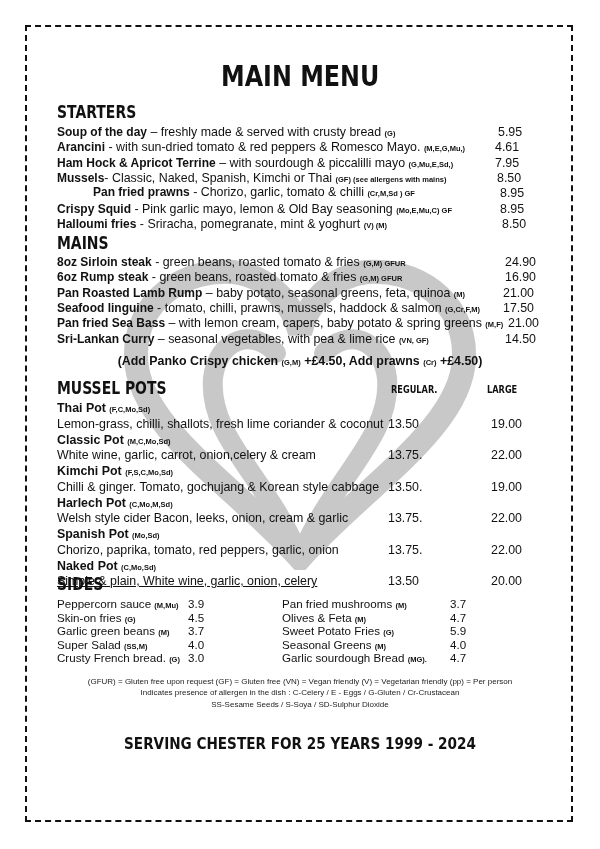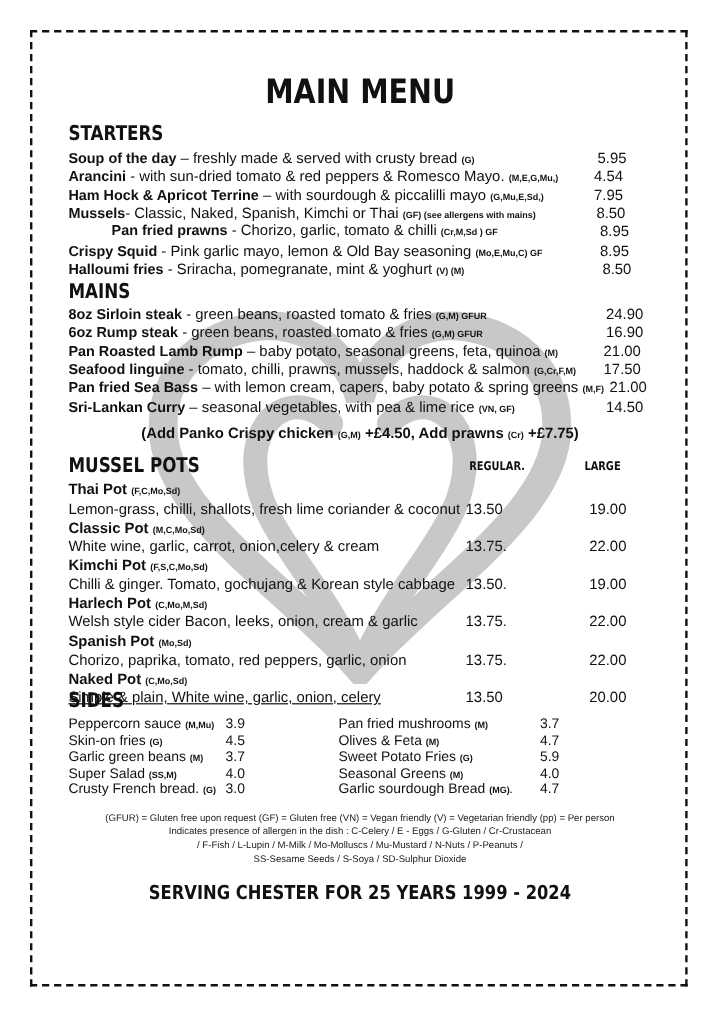--- a/index.html
+++ b/index.html
@@ -48,21 +48,21 @@
 <div class="content">
 
   <div class="title"><span>MAIN MENU</span></div>
 
   <div class="sect" style="top:102px"><span class="slab">STARTERS</span></div>
 
   <div id="starters">
       <div class="row" style="top: 125px;"><b>Soup of the day</b><span> – </span><span>freshly made &amp; served with crusty bread </span><span class="al">(G)</span><span class="al"></span></div>
       <div class="price" style="top: 125px; left: 498px;">5.95</div>
       <div class="row" style="top: 140.3px;"><b>Arancini</b><span> - </span><span>with  sun-dried tomato &amp; red peppers &amp; Romesco Mayo.  </span><span class="al">(M,E,G,Mu,)</span><span class="al"></span></div>
-      <div class="price" style="top: 140.3px; left: 495px;">4.54</div>
+      <div class="price" style="top: 140.3px; left: 495px;">4.61</div>
       <div class="row" style="top: 155.6px;"><b>Ham Hock &amp; Apricot Terrine</b><span> – </span><span>with sourdough &amp; piccalilli mayo  </span><span class="al">(G,Mu,E,Sd,)</span><span class="al"></span></div>
       <div class="price" style="top: 155.6px; left: 495px;">7.95</div>
       <div class="row" style="top: 170.9px;"><b>Mussels</b><span>- </span><span>Classic, Naked, Spanish, Kimchi or Thai </span><span class="al">(GF)</span><span class="al"> (see allergens with mains)</span></div>
       <div class="price" style="top: 170.9px; left: 497px;">8.50</div>
       <div class="row" style="top: 185px; padding-left: 36px;"><b>Pan fried prawns</b><span> - </span><span>Chorizo, garlic, tomato &amp; chilli </span><span class="al">(Cr,M,Sd )</span><span class="al"> GF</span></div>
       <div class="price" style="top: 186.2px; left: 500px;">8.95</div>
       <div class="row" style="top: 201.5px;"><b>Crispy Squid</b><span> - </span><span>Pink garlic mayo, lemon &amp; Old Bay seasoning </span><span class="al">(Mo,E,Mu,C)</span><span class="al"> GF</span></div>
       <div class="price" style="top: 201.5px; left: 500px;">8.95</div>
       <div class="row" style="top: 216.8px;"><b>Halloumi fries</b><span> - </span><span>Sriracha, pomegranate, mint &amp; yoghurt </span><span class="al">(V) (M)</span><span class="al"></span></div>
       <div class="price" style="top: 216.8px; left: 502px;">8.50</div>
@@ -78,21 +78,21 @@
       <div class="price" style="top: 285.6px; left: 503px;">21.00</div>
       <div class="row" style="top: 300.9px;"><b>Seafood linguine</b><span> - </span><span>tomato, chilli, prawns, mussels, haddock &amp; salmon </span><span class="al">(G,Cr,F,M)</span><span class="al"></span></div>
       <div class="price" style="top: 300.9px; left: 503px;">17.50</div>
       <div class="row" style="top: 316.2px;"><b>Pan fried Sea Bass</b><span> –  </span><span>with lemon cream, capers, baby potato &amp; spring greens  </span><span class="al">(M,F)</span><span class="al"></span></div>
       <div class="price" style="top: 316.2px; left: 508px;">21.00</div>
       <div class="row" style="top: 331.5px;"><b>Sri-Lankan Curry</b><span> – </span><span>seasonal  vegetables, with pea &amp; lime rice </span><span class="al">(VN, GF)</span><span class="al"></span></div>
       <div class="price" style="top: 331.5px; left: 505px;">14.50</div>
     </div>
 
   <div class="addon">
-    <span>(Add Panko Crispy chicken </span><span class="al">(G,M)</span><span> +£4.50, Add prawns </span><span class="al">(Cr)</span><span> +£7.75)</span>
+    <span>(Add Panko Crispy chicken </span><span class="al">(G,M)</span><span> +£4.50, Add prawns </span><span class="al">(Cr)</span><span> +£4.50)</span>
   </div>
 
   <div class="sect" style="top:378px"><span class="slab">MUSSEL POTS</span></div>
   <div class="colhead" style="left:391px;top:384px"><span class="slab">REGULAR.</span></div>
   <div class="colhead" style="left:487px;top:384px"><span class="slab">LARGE</span></div>
   <div id="pots">
       <div class="mp-name" style="top: 401px;"><span>Thai Pot</span> <span class="al">(F,C,Mo,Sd)</span></div>
       <div class="mp-desc" style="top: 416.5px;">Lemon-grass, chilli, shallots, fresh lime coriander &amp; coconut</div>
       <div class="price" style="top: 416.5px; left: 388px;">13.50</div>
       <div class="price" style="top: 416.5px; left: 491px;">19.00</div>
@@ -138,18 +138,17 @@
       <div class="side" style="top: 624.2px; left: 450px;">5.9</div>
       <div class="side" style="top: 637.8px; left: 282px;"><span>Seasonal Greens    </span><span class="al">(M)</span></div>
       <div class="side" style="top: 637.8px; left: 450px;">4.0</div>
       <div class="side" style="top: 651.4px; left: 282px;"><span>Garlic sourdough Bread </span><span class="al">(MG).</span></div>
       <div class="side" style="top: 651.4px; left: 450px;">4.7</div>
     </div>
 
   <div class="foot" style="top:676px">
     <div>(GFUR) = Gluten free upon request (GF) = Gluten free (VN) = Vegan friendly (V) = Vegetarian friendly (pp) = Per person</div>
     <div>Indicates presence of allergen in the dish : C-Celery / E - Eggs / G-Gluten / Cr-Crustacean</div>
-    <div>/ F-Fish / L-Lupin / M-Milk / Mo-Molluscs / Mu-Mustard / N-Nuts / P-Peanuts /</div>
     <div>SS-Sesame Seeds / S-Soya / SD-Sulphur Dioxide</div>
   </div>
 
   <div class="tag"><span>SERVING CHESTER FOR 25 YEARS  1999 - 2024</span></div>
 </div>
 
 </body></html>

